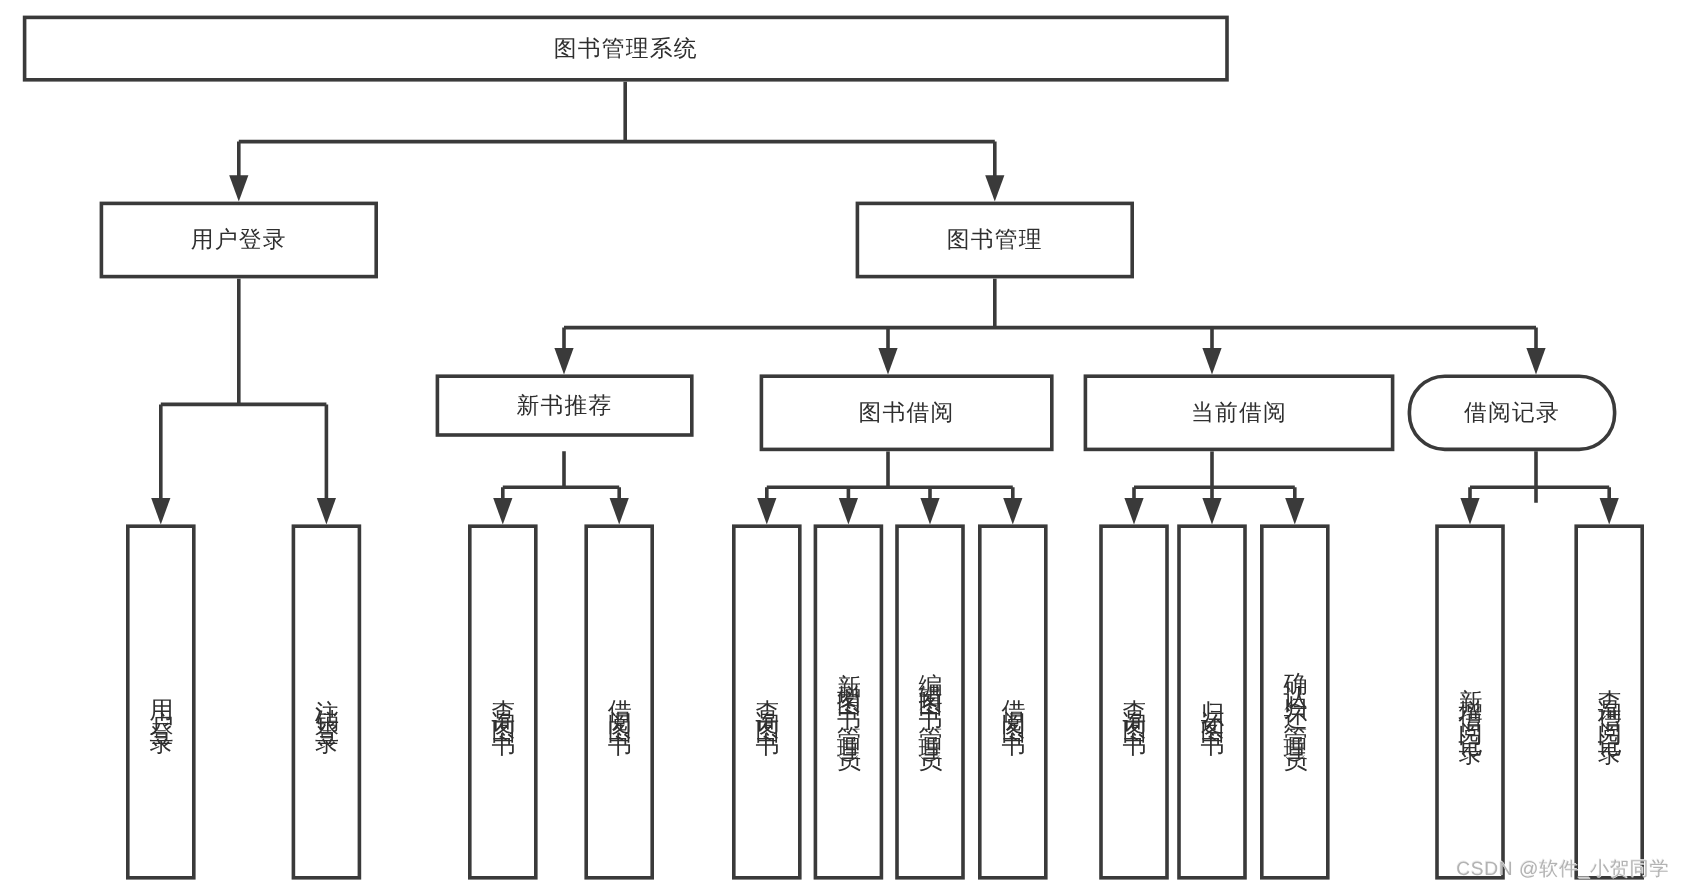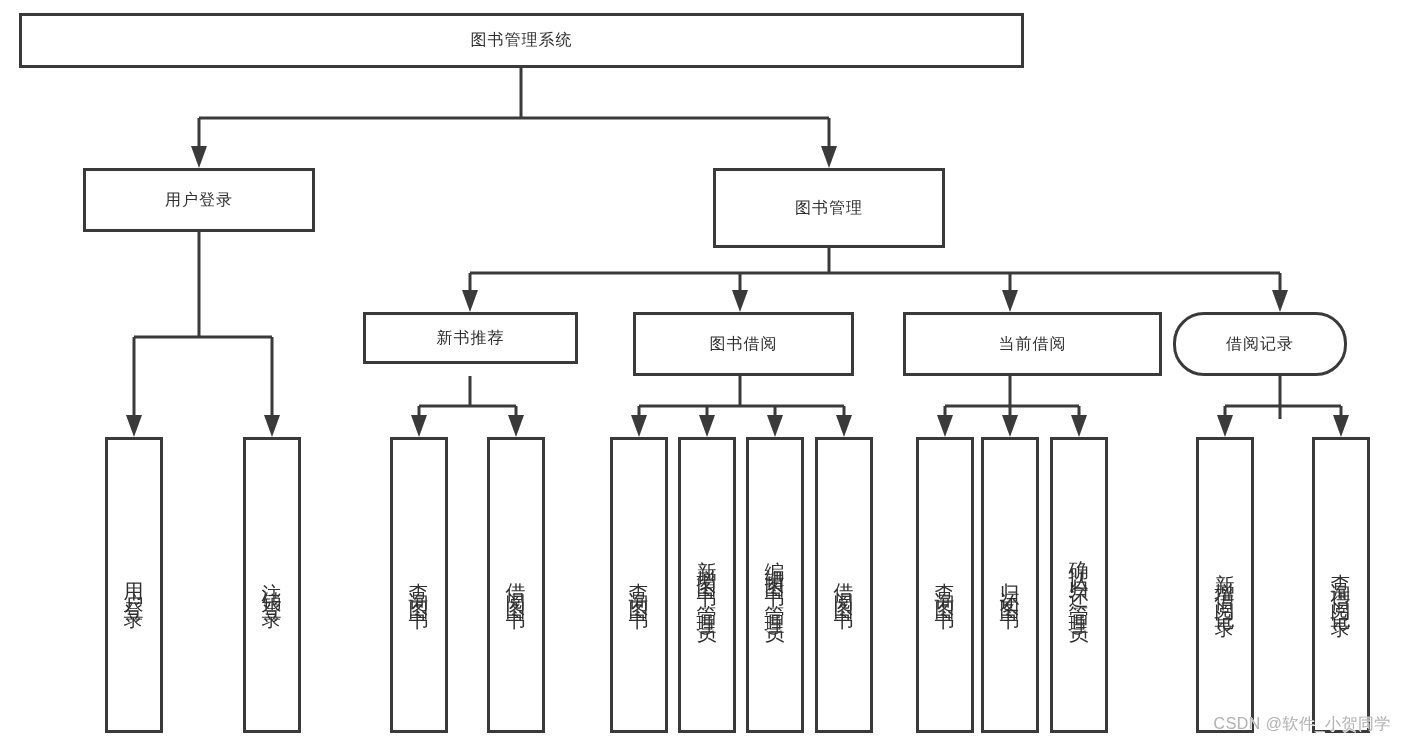--- a/index.html
+++ b/index.html
@@ -17,21 +17,21 @@
   .box {
     position: absolute;
     border: 3px solid var(--line, #3a3a3a);
     background: #ffffff;
     display: flex;
     align-items: center;
     justify-content: center;
     z-index: 1;
   }
   .box.h span {
-    font-size: 16px;
+    font-size: 19px;
     letter-spacing: 1px;
     white-space: nowrap;
   }
   .box.v span {
     writing-mode: vertical-rl;
     font-size: 20px;
     letter-spacing: 9px;
     line-height: 1;
   }
   .watermark {
@@ -84,28 +84,28 @@
     </g>
   </svg>
 
   <div class="box h" style="left:19px; top:13px; width:1005px; height:55px;">
     <span>图书管理系统</span>
   </div>
 
   <div class="box h" style="left:83px; top:168px; width:232px; height:64px;">
     <span>用户登录</span>
   </div>
-  <div class="box h" style="left:713px; top:168px; width:232px; height:80px;">
+  <div class="box h" style="left:713px; top:168px; width:232px; height:64px;">
     <span>图书管理</span>
   </div>
 
   <div class="box h" style="left:363px; top:312px; width:215px; height:52px;">
     <span>新书推荐</span>
   </div>
-  <div class="box h" style="left:633px; top:312px; width:221px; height:64px;">
+  <div class="box h" style="left:633px; top:312px; width:245px; height:64px;">
     <span>图书借阅</span>
   </div>
   <div class="box h" style="left:903px; top:312px; width:259px; height:64px;">
     <span>当前借阅</span>
   </div>
   <div class="box h" style="left:1173px; top:312px; width:174px; height:64px;border-radius:31px;">
     <span>借阅记录</span>
   </div>
 
   <div class="box v" style="left:105px; top:437px; width:58px; height:296px;">

